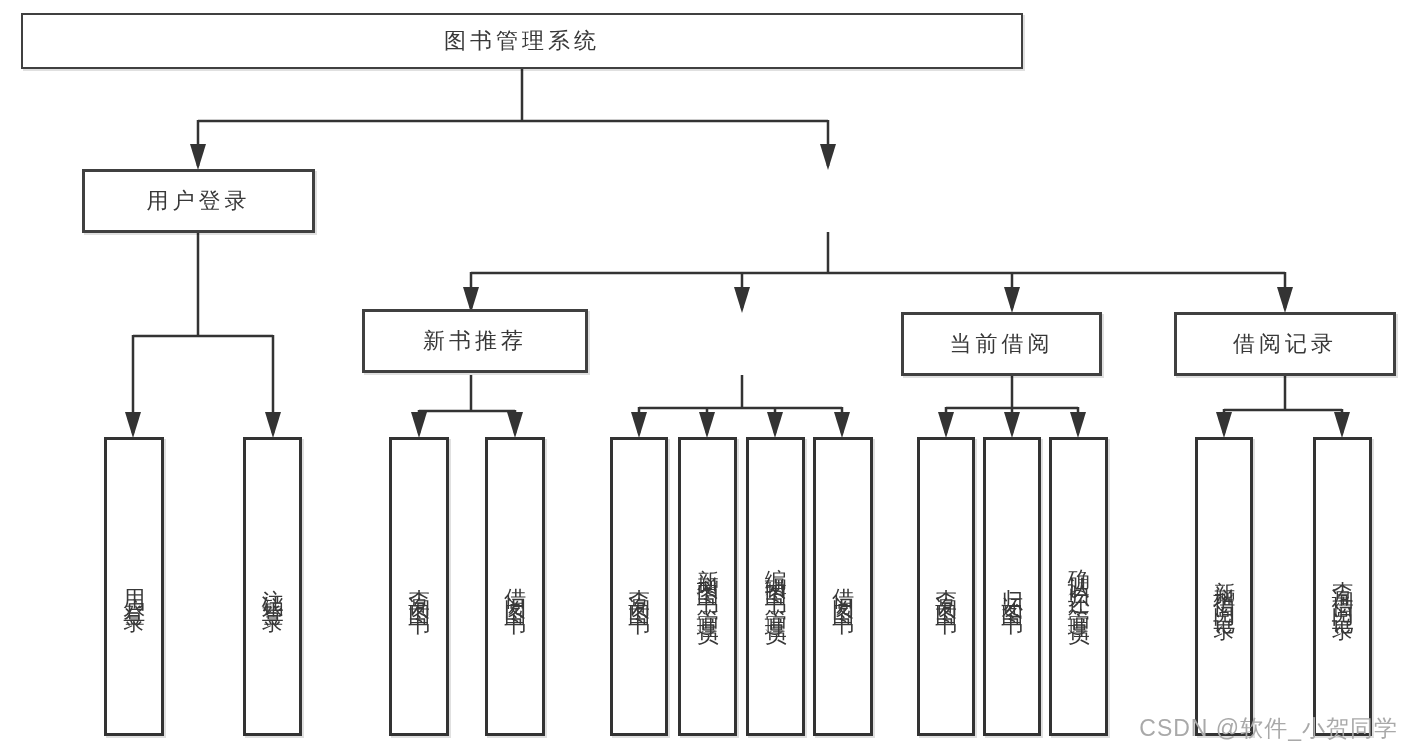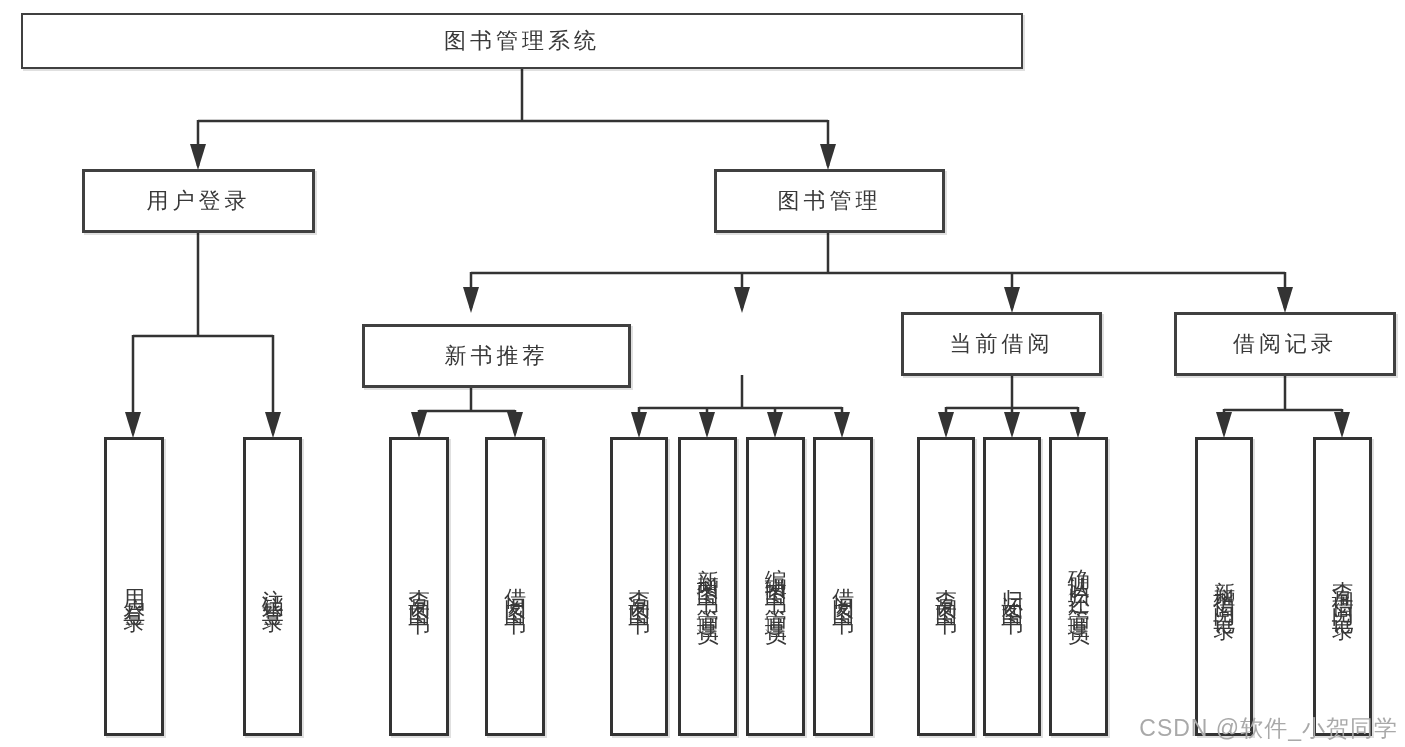--- a/index.html
+++ b/index.html
@@ -84,23 +84,22 @@
       <polygon points="1004,412 1020,412 1012,438"></polygon>
       <polygon points="1070,412 1086,412 1078,438"></polygon>
       <polygon points="1216,412 1232,412 1224,438"></polygon>
       <polygon points="1334,412 1350,412 1342,438"></polygon>
     </g>
   </svg>
 
   <div class="hbox root" style="left:21px;top:13px;width:1002px;height:56px;">图书管理系统</div>
 
   <div class="hbox" style="left:82px;top:169px;width:233px;height:64px;">用户登录</div>
-  <div class="hbox" style="left:714px;top:169px;width:231px;height:64px;">图书管理</div>
 
-  <div class="hbox" style="left:362px;top:324px;width:269px;height:64px;">新书推荐</div>
+  <div class="hbox" style="left:362px;top:309px;width:226px;height:64px;">新书推荐</div>
   <div class="hbox" style="left:901px;top:312px;width:201px;height:64px;">当前借阅</div>
   <div class="hbox" style="left:1174px;top:312px;width:222px;height:64px;">借阅记录</div>
 
   <div class="vbox" style="left:104px;width:60px;">
     <span>用户登录</span>
   </div>
   <div class="vbox" style="left:243px;width:59px;">
     <span>注销登录</span>
   </div>
 

